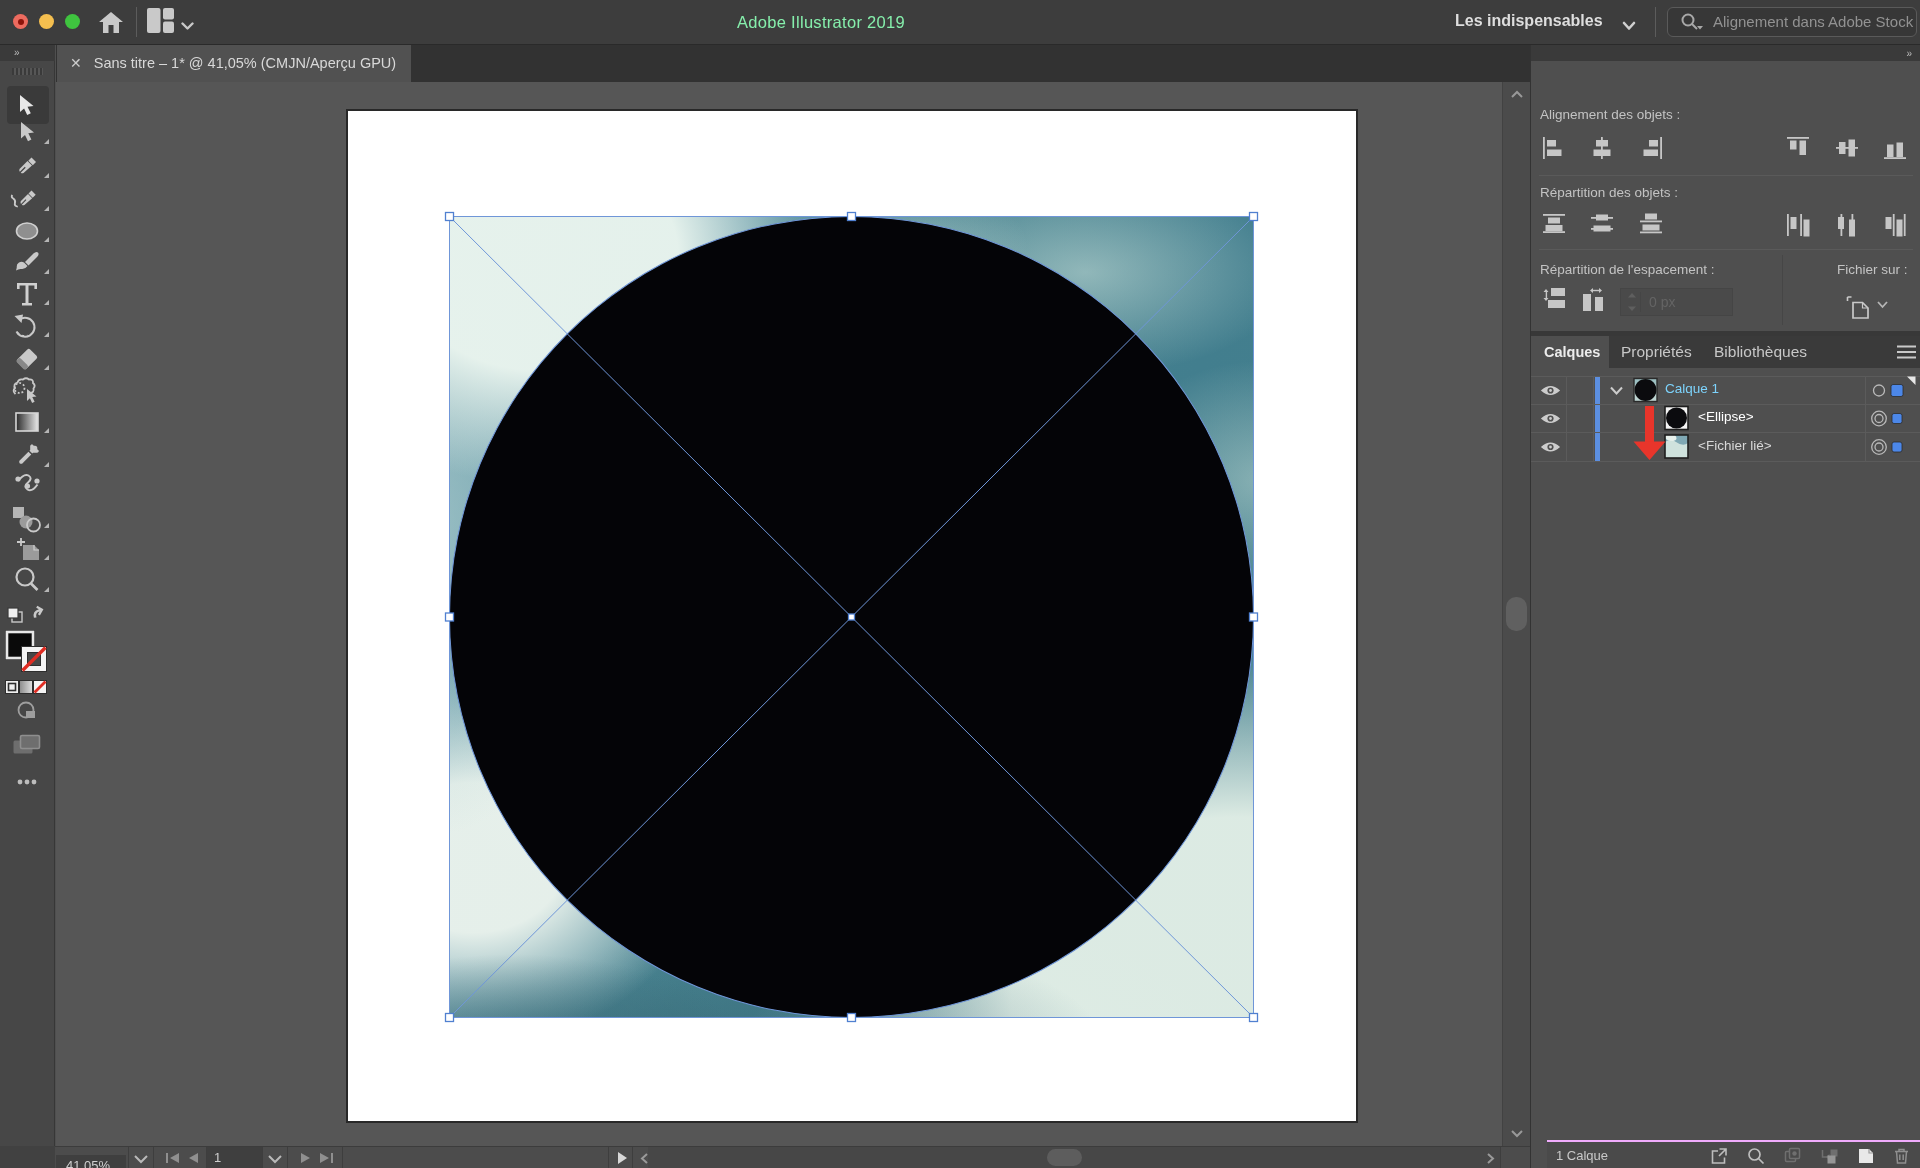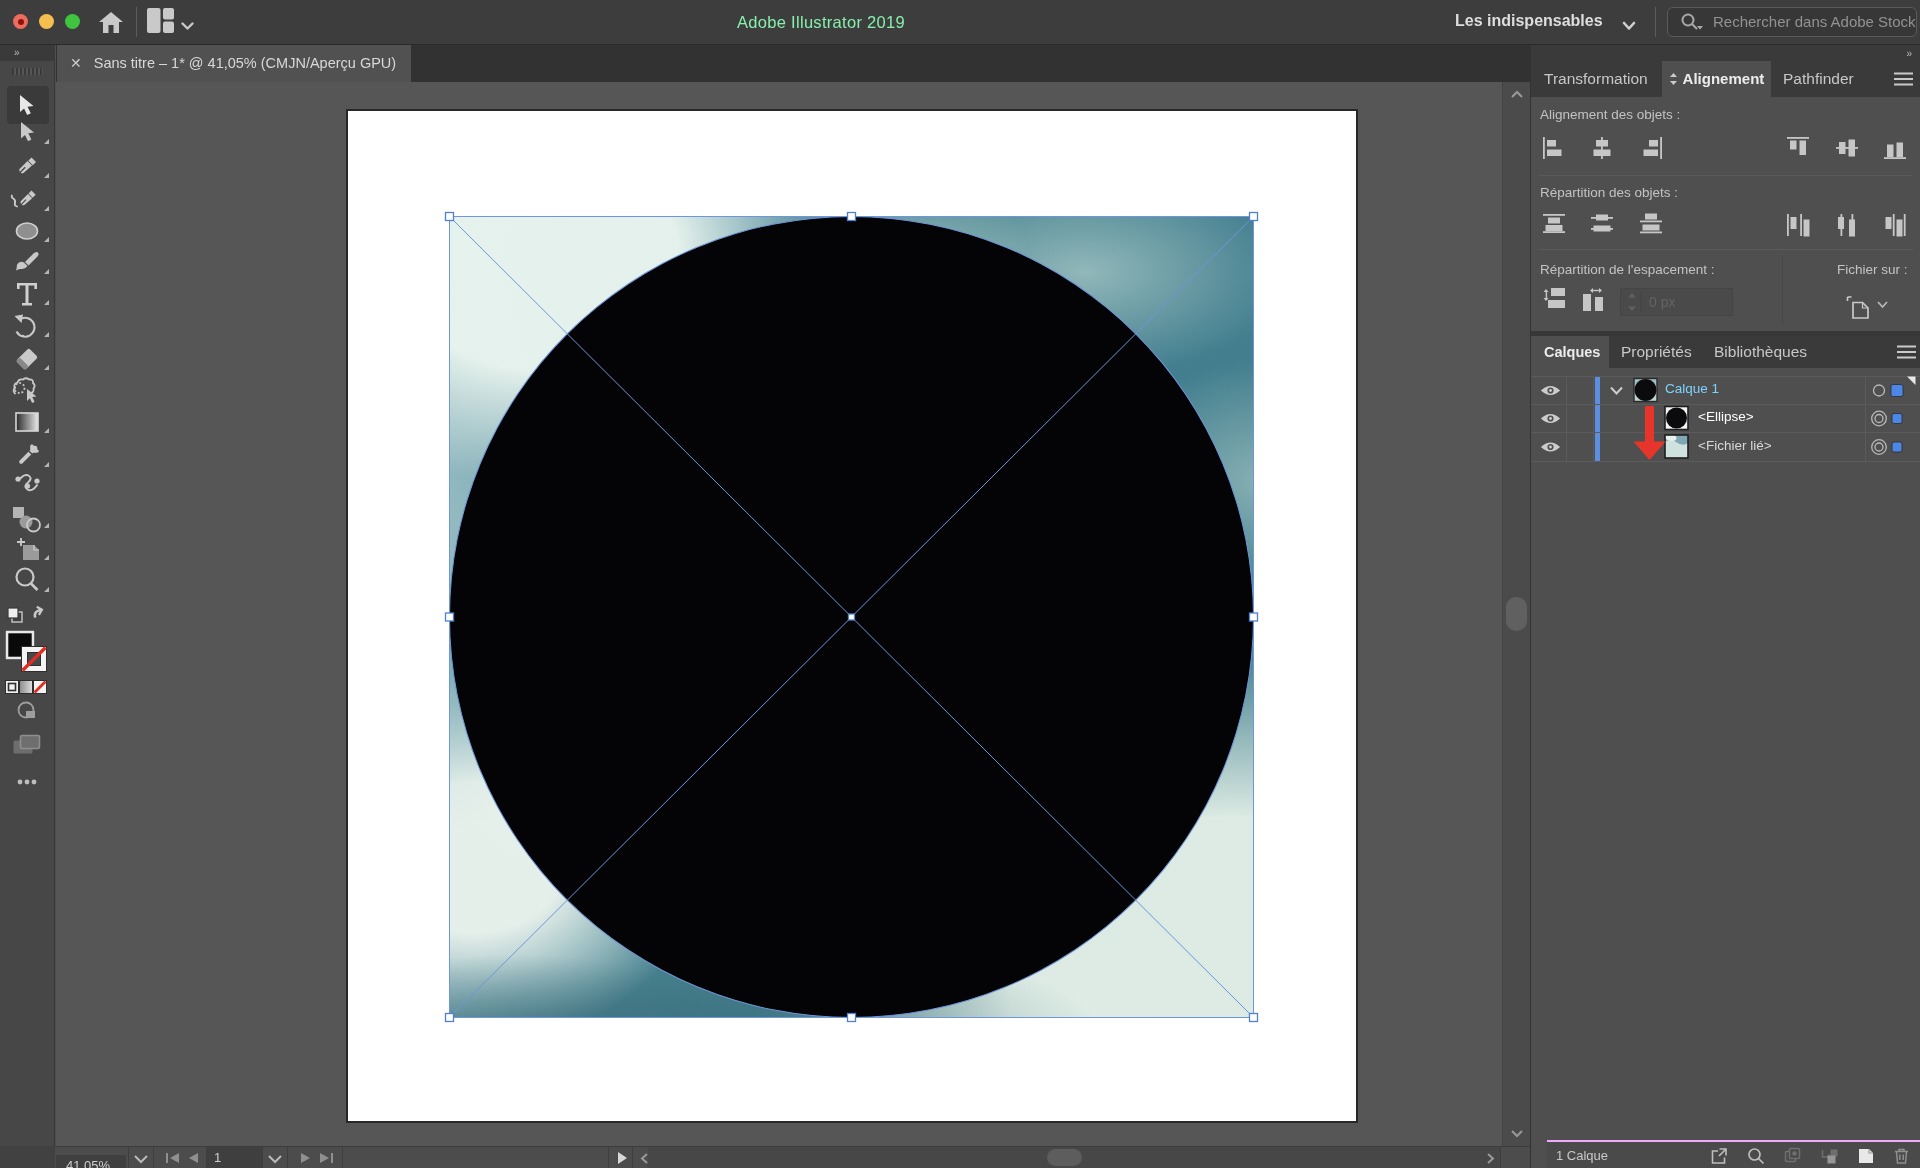--- a/index.html
+++ b/index.html
@@ -89,21 +89,21 @@
     </svg></div>
 <div class="abs" id="chev1" style="left:181px;top:17px;"><svg width="13" height="9" viewBox="0 0 13 9">
       <path d="M1.5 1.5 L6.5 6.5 L11.5 1.5" stroke="#c9c9c9" stroke-width="2.4" fill="none" stroke-linecap="round" stroke-linejoin="round"></path>
     </svg></div>
 <div class="abs" id="titletext">Adobe Illustrator 2019</div>
 <div class="abs" id="lesind">Les indispensables</div>
 <div class="abs" id="chev2" style="left:1622px;top:17px;"><svg width="14" height="10" viewBox="0 0 14 10">
       <path d="M2 2 L7 7.5 L12 2" stroke="#d0d0d0" stroke-width="2.6" fill="none" stroke-linecap="round" stroke-linejoin="round"></path>
     </svg></div>
 <div class="abs" id="tbsep2"></div>
-<div class="abs" id="searchbox">Rechercher dans Adobe Stock</div>
+<div class="abs" id="searchbox">Alignement dans Adobe Stock</div>
 <div class="abs" id="searchicon" style="left:1680px;top:13px;"><svg width="26" height="20" viewBox="0 0 26 20">
       <circle cx="8" cy="7" r="5.5" stroke="#a8a8a8" stroke-width="2" fill="none"></circle>
       <path d="M12 11 L17 16" stroke="#a8a8a8" stroke-width="2"></path>
       <path d="M17 13 L23 13 L20 16.5 Z" fill="#a8a8a8"></path>
     </svg></div>
 
 <div class="abs" id="tabbar"></div>
 <div class="abs" id="doctab"><span class="x">✕</span>Sans titre – 1* @ 41,05% (CMJN/Aperçu GPU)</div>
 
 <div class="abs" id="canvas">
@@ -285,30 +285,20 @@
     <path d="M592 7 l-5 4.5 5 4.5" stroke="#9a9a9a" stroke-width="2" fill="none"></path>
     <path d="M1433 7 l5 4.5 -5 4.5" stroke="#9a9a9a" stroke-width="2" fill="none"></path>
     <path d="M1445.5 0 V22" stroke="#3e3e3e" stroke-width="1"></path>
   </svg>
 </div>
 
 <div class="abs" id="rightpanel">
   <div class="abs panelhead" id="rp-head">
       <span style="position:absolute;right:8px;top:3px;">»</span>
     </div>
-  <div class="abs panelhead" id="rp-tabs">
-    <div class="abs ptab" style="left:13px;">Transformation</div>
-    <div class="abs ptab" id="ptab-align"><svg width="11" height="12" viewBox="0 0 11 12" style="vertical-align:-1px">
-          <path d="M5.5 0 L9 4 L2 4 Z M5.5 12 L9 8 L2 8 Z" fill="#cccccc"></path>
-        </svg> Alignement</div>
-    <div class="abs ptab" style="left:252px;">Pathfinder</div>
-    <svg class="abs" style="left:363px;top:11px;" width="19" height="14" viewBox="0 0 19 14">
-        <path d="M0 1.5 H19 M0 7 H19 M0 12.5 H19" stroke="#c9c9c9" stroke-width="2"></path>
-      </svg>
-  </div>
   <div class="abs label" style="left:9px;top:62px;">Alignement des objets :</div>
   <div class="abs label" style="left:9px;top:140px;">Répartition des objets :</div>
   <div class="abs label" style="left:9px;top:217px;">Répartition de l'espacement :</div>
   <div class="abs label" style="left:306px;top:217px;">Fichier sur :</div>
   <svg class="abs" style="left:0;top:0;" width="390" height="286" viewBox="0 0 390 286">
     <g stroke="#5a5a5a" stroke-width="1">
       <path d="M8 130.5 H382 M8 204.5 H382"></path>
     </g>
     <path d="M251.5 210 V280" stroke="#464646" stroke-width="1"></path>
 

